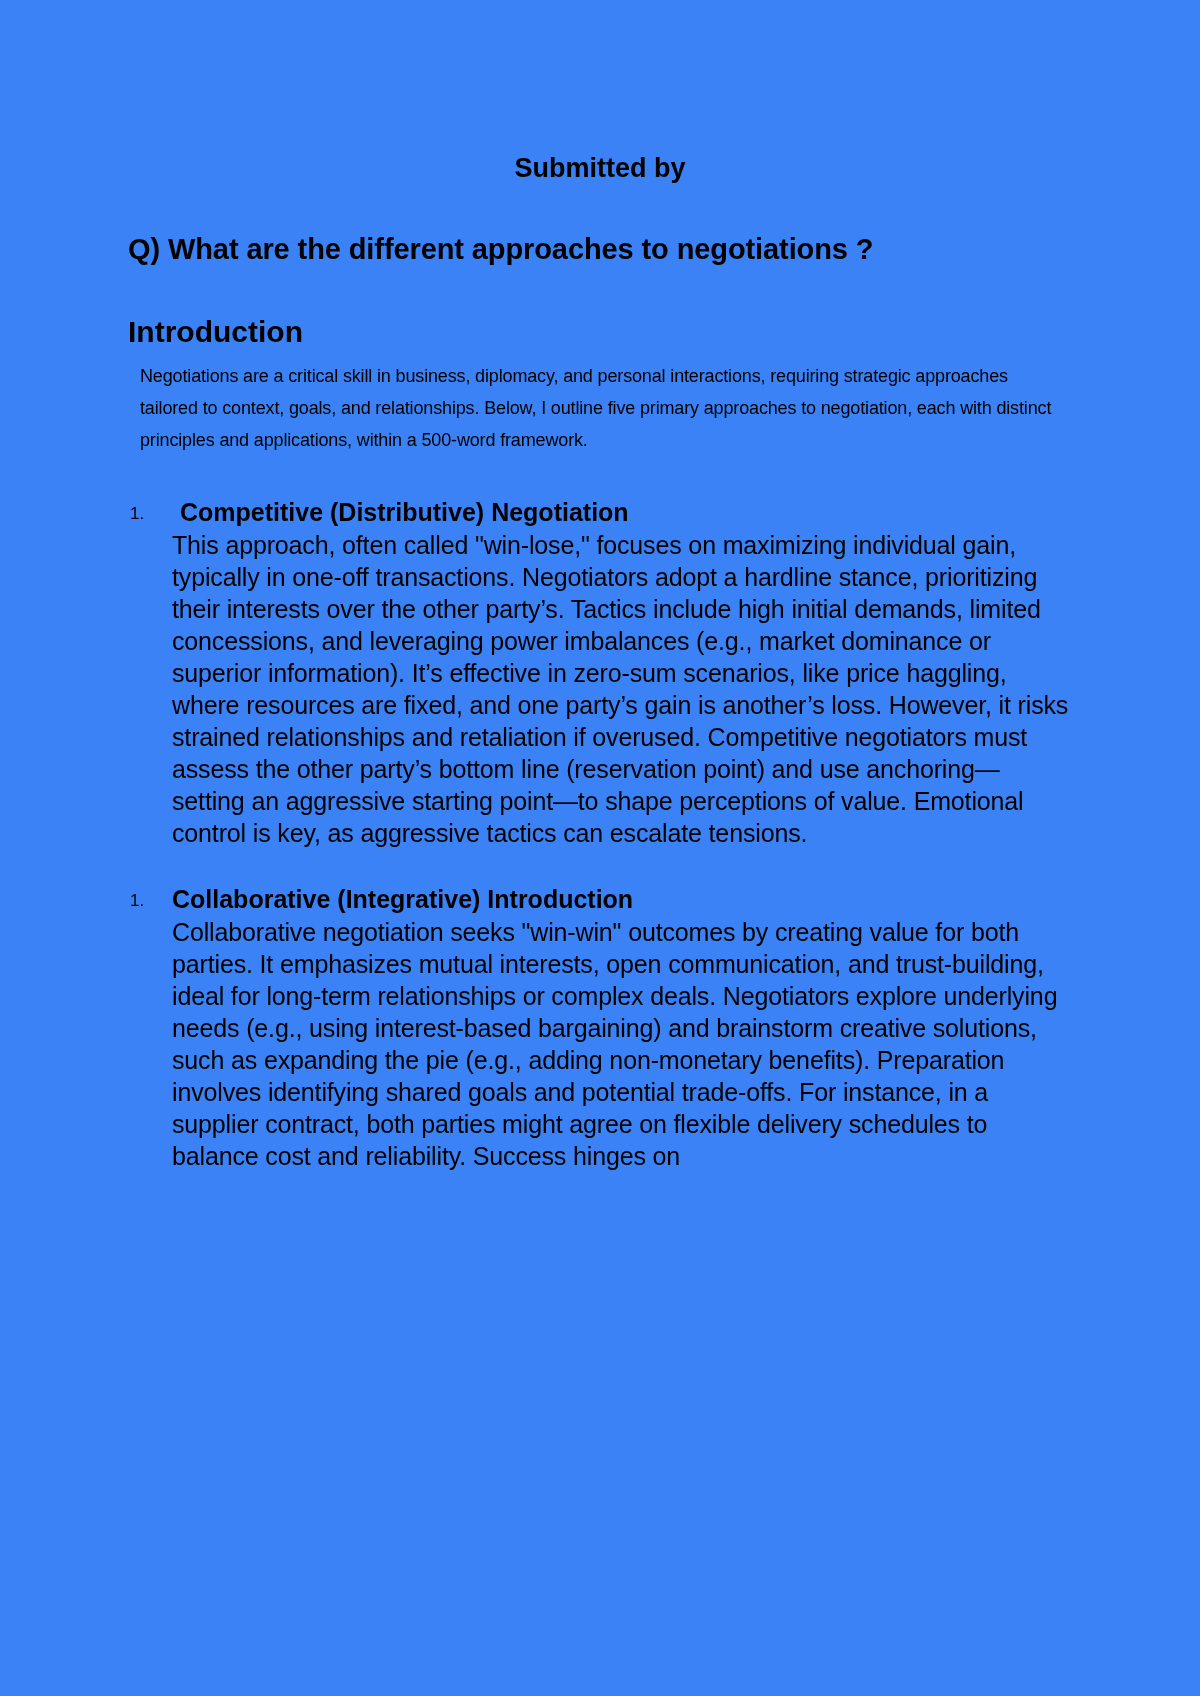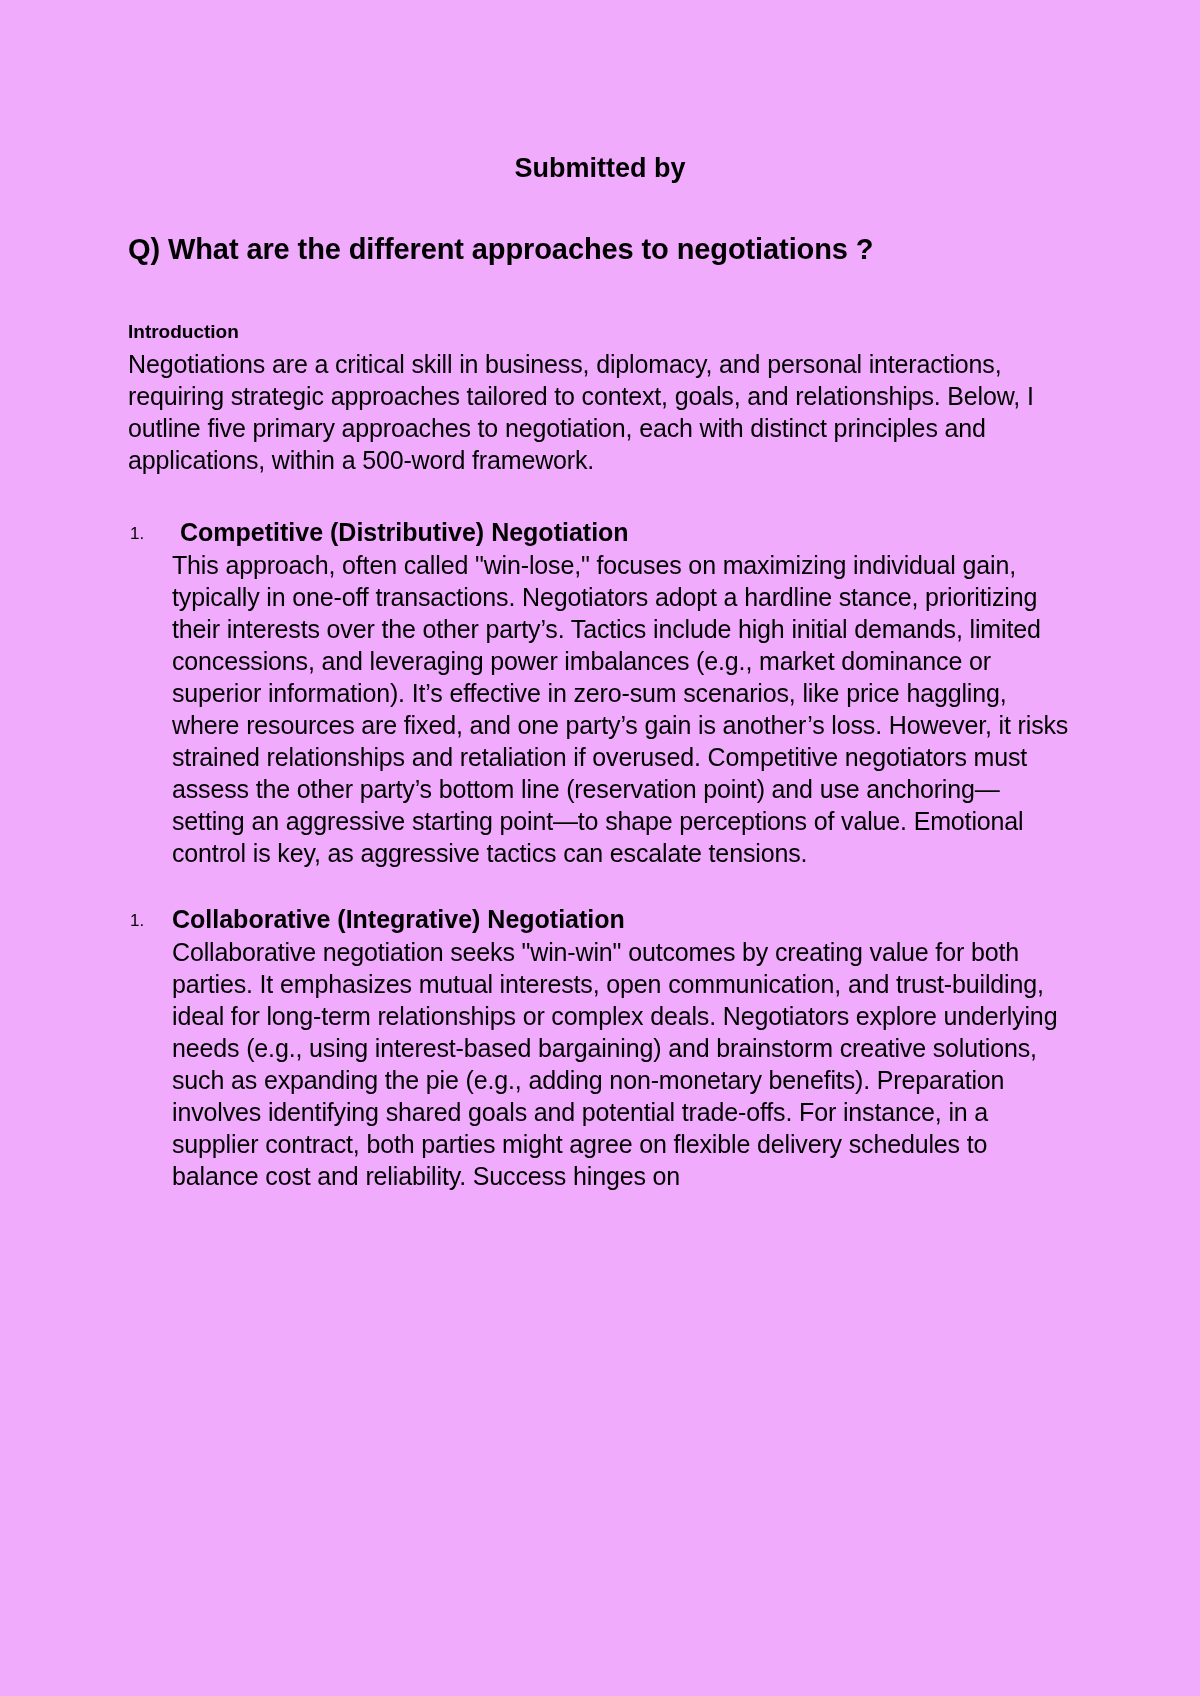--- a/index.html
+++ b/index.html
@@ -11,21 +11,21 @@
     width: 1200px;
     height: 1696px;
     font-family: "Liberation Sans", sans-serif;
     color: #000000;
     -webkit-font-smoothing: antialiased;
   }
   .page {
     position: relative;
     width: 1200px;
     height: 1696px;
-    background: #f0abfc;
+    background: #3b82f6;
     box-sizing: border-box;
     padding: 150px 128px 0 128px;
   }
   .header-block {
     text-align: center;
     font-weight: bold;
     font-size: 27px;
     line-height: 36px;
     margin: 0 0 4px 0;
   }
@@ -33,29 +33,29 @@
     display: block;
   }
   .question {
     font-size: 29px;
     line-height: 38px;
     font-weight: bold;
     margin: 44px 0 16px 0;
     letter-spacing: -0.1px;
   }
   .section-heading {
-    font-size: 19px;
+    font-size: 30px;
     line-height: 32px;
     font-weight: bold;
     margin: 48px 0 0 0;
   }
   .body-text {
-    font-size: 25px;
+    font-size: 18px;
     line-height: 32px;
-    margin: 0;
+    margin: 12px;
     letter-spacing: -0.15px;
   }
   ol.numbered {
     margin: 40px 0 0 0;
     padding: 0 0 0 44px;
     list-style: none;
     counter-reset: none;
   }
   ol.numbered li {
     position: relative;
@@ -100,18 +100,18 @@
   <p class="body-text">Negotiations are a critical skill in business, diplomacy, and personal interactions, requiring strategic approaches tailored to context, goals, and relationships. Below, I outline five primary approaches to negotiation, each with distinct principles and applications, within a 500-word framework.</p>
 
   <ol class="numbered">
     <li>
       <span class="marker">1.</span>
       <span class="item-title indented">Competitive (Distributive) Negotiation</span>
       <span class="item-body">This approach, often called "win-lose," focuses on maximizing individual gain, typically in one-off transactions. Negotiators adopt a hardline stance, prioritizing their interests over the other party’s. Tactics include high initial demands, limited concessions, and leveraging power imbalances (e.g., market dominance or superior information). It’s effective in zero-sum scenarios, like price haggling, where resources are fixed, and one party’s gain is another’s loss. However, it risks strained relationships and retaliation if overused. Competitive negotiators must assess the other party’s bottom line (reservation point) and use anchoring—setting an aggressive starting point—to shape perceptions of value. Emotional control is key, as aggressive tactics can escalate tensions.</span>
     </li>
     <li>
       <span class="marker">1.</span>
-      <span class="item-title">Collaborative (Integrative) Negotiation</span>
+      <span class="item-title">Collaborative (Integrative) Introduction</span>
       <span class="item-body">Collaborative negotiation seeks "win-win" outcomes by creating value for both parties. It emphasizes mutual interests, open communication, and trust-building, ideal for long-term relationships or complex deals. Negotiators explore underlying needs (e.g., using interest-based bargaining) and brainstorm creative solutions, such as expanding the pie (e.g., adding non-monetary benefits). Preparation involves identifying shared goals and potential trade-offs. For instance, in a supplier contract, both parties might agree on flexible delivery schedules to balance cost and reliability. Success hinges on</span>
     </li>
   </ol>
 
 </div>
 
 </body></html>

